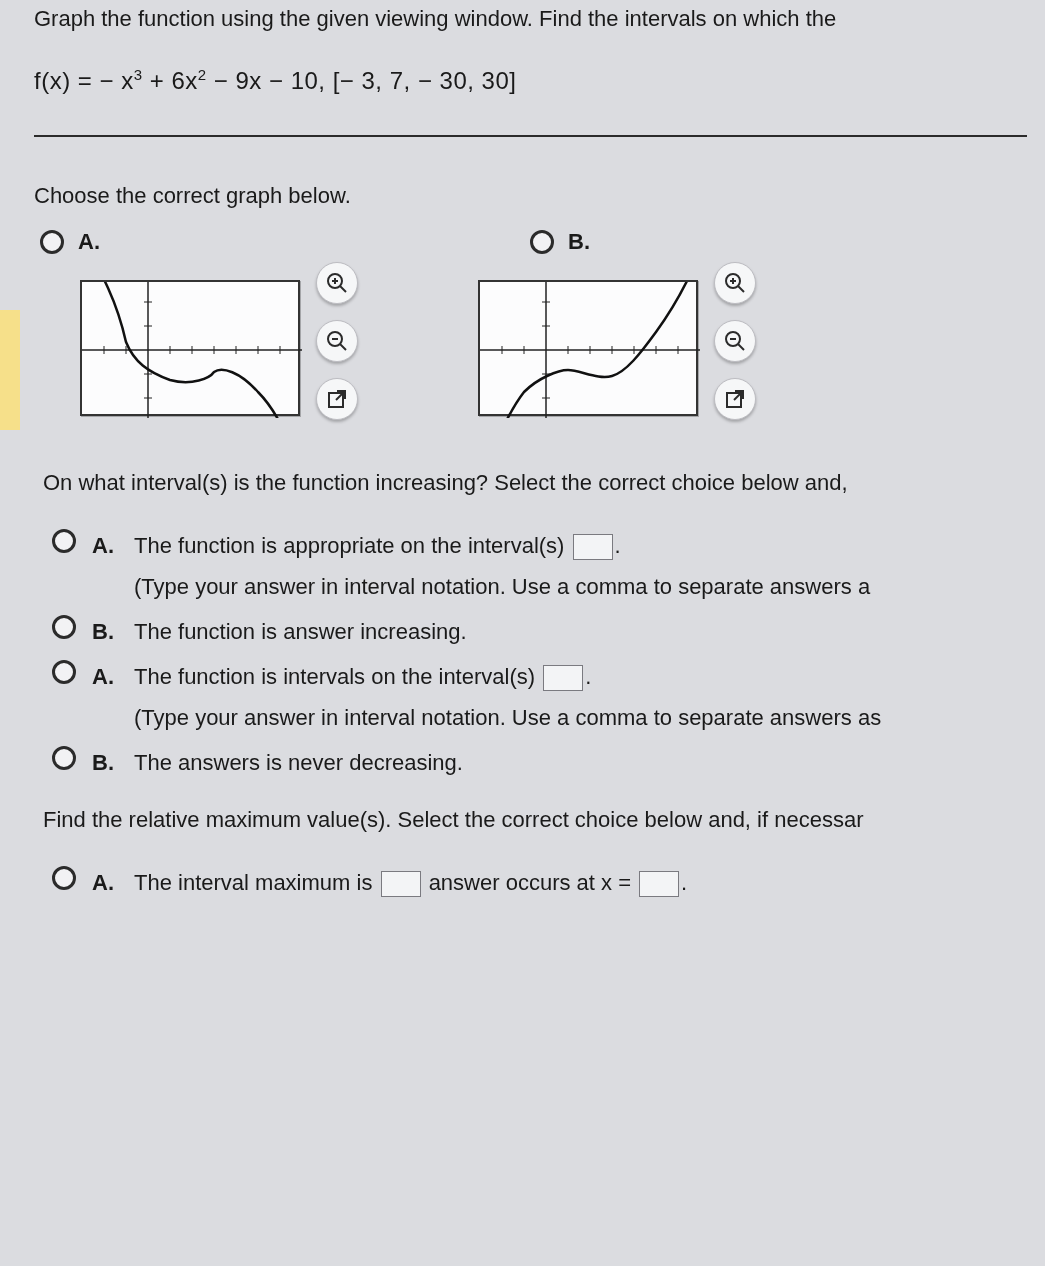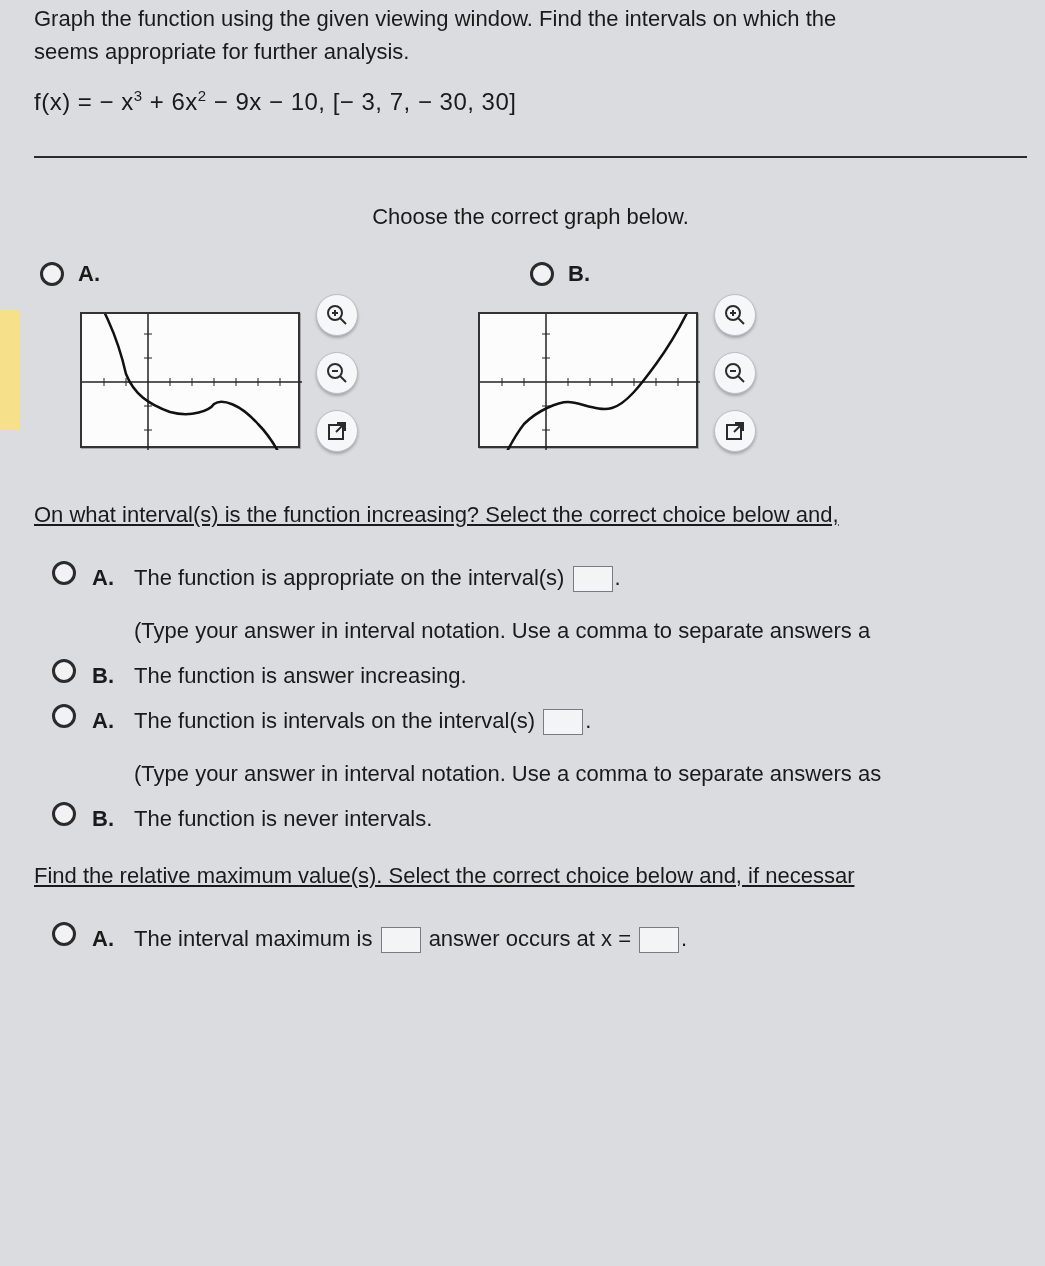--- a/index.html
+++ b/index.html
@@ -17,31 +17,31 @@
     position: absolute;
     left: 0; top: 310px;
     width: 20px; height: 120px;
     background: #f6e08a;
   }
   .content {
     padding: 0 18px 0 34px;
   }
   .intro { padding-top: 2px; }
   .formula {
-    margin-top: 16px;
+    margin-top: 28px;
     font-size: 24px;
     letter-spacing: 0.5px;
   }
   .formula sup { font-size: 15px; vertical-align: super; }
   hr.rule {
     border: none;
     border-top: 2px solid #2b2b2b;
     margin: 36px 0 42px 0;
   }
-  .prompt { margin-bottom: 24px; text-align: center; }
+  .prompt { margin-bottom: 13px; }
   .choices-row {
     display: flex;
     gap: 240px;
     padding-left: 6px;
     margin-bottom: 12px;
   }
   .choice-head {
     display: flex;
     align-items: center;
     gap: 14px;
@@ -72,44 +72,43 @@
   .tool-col { display: flex; flex-direction: column; gap: 16px; margin-top: -8px; }
   .tool-btn {
     width: 42px; height: 42px;
     border-radius: 50%;
     background: #f6f7f8;
     border: 1px solid #bdbdc2;
     display: flex; align-items: center; justify-content: center;
     box-shadow: 0 2px 3px rgba(0,0,0,.25);
   }
   .tool-btn svg { width: 24px; height: 24px; stroke: #2b2b2b; fill: none; stroke-width: 2; }
-  .q-text { margin: 24px 0 30px 0; text-decoration: underline; }
+  .q-text { margin: 24px 0 30px 9px; }
   .opt-row { display: flex; gap: 16px; margin: 12px 0 8px 18px; align-items: flex-start; }
   .opt-label { font-weight: bold; min-width: 26px; }
   .opt-body { flex: 1; }
   .ans-box {
     display: inline-block;
     width: 40px; height: 26px;
     background: #f3f4f6;
     border: 1px solid #7a7a80;
     vertical-align: middle;
     margin: 0 2px;
   }
-  .sub-note { margin-top: 20px; }
+  .sub-note { margin-top: 8px; }
 </style>
 </head>
 <body>
 
 <div class="left-stripe"></div>
 
 <div class="content">
 
   <div class="intro">
     <span>Graph the function using the given viewing window. Find the intervals on which the</span><br>
-    <span>seems appropriate for further analysis.</span>
   </div>
 
   <div class="formula">
     <span>f(x) = − x</span><sup>3</sup><span> + 6x</span><sup>2</sup><span> − 9x − 10, [− 3, 7, − 30, 30]</span>
   </div>
 
   <hr class="rule">
 
   <div class="prompt">Choose the correct graph below.</div>
 
@@ -246,21 +245,21 @@
     <span class="opt-label">A.</span>
     <div class="opt-body">
       <span>The function is intervals on the interval(s) </span><span class="ans-box"></span><span>.</span>
       <div class="sub-note">(Type your answer in interval notation. Use a comma to separate answers as</div>
     </div>
   </div>
 
   <div class="opt-row">
     <span class="radio"></span>
     <span class="opt-label">B.</span>
-    <div class="opt-body">The function is never intervals.</div>
+    <div class="opt-body">The answers is never decreasing.</div>
   </div>
 
   <div class="q-text">Find the relative maximum value(s). Select the correct choice below and, if necessar</div>
 
   <div class="opt-row">
     <span class="radio"></span>
     <span class="opt-label">A.</span>
     <div class="opt-body">
       <span>The interval maximum is </span><span class="ans-box"></span><span> answer occurs at x = </span><span class="ans-box"></span><span>.</span>
     </div>

